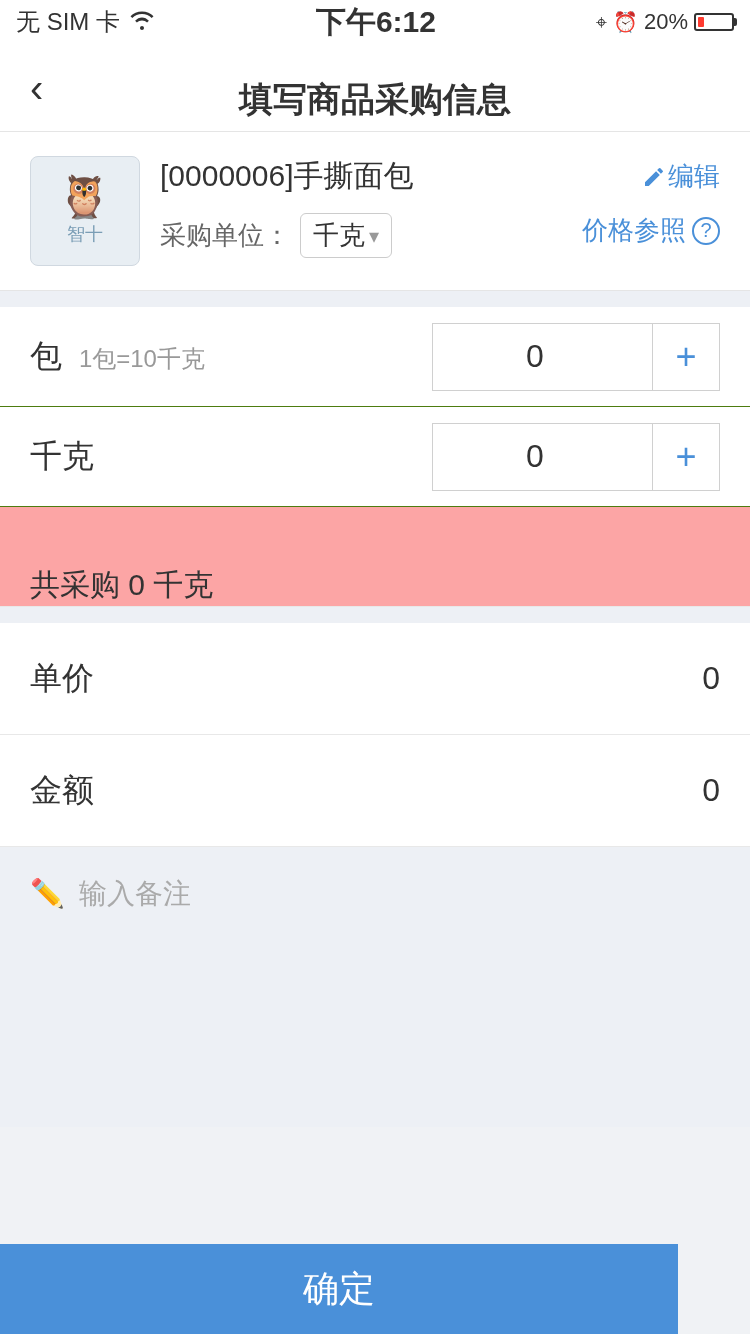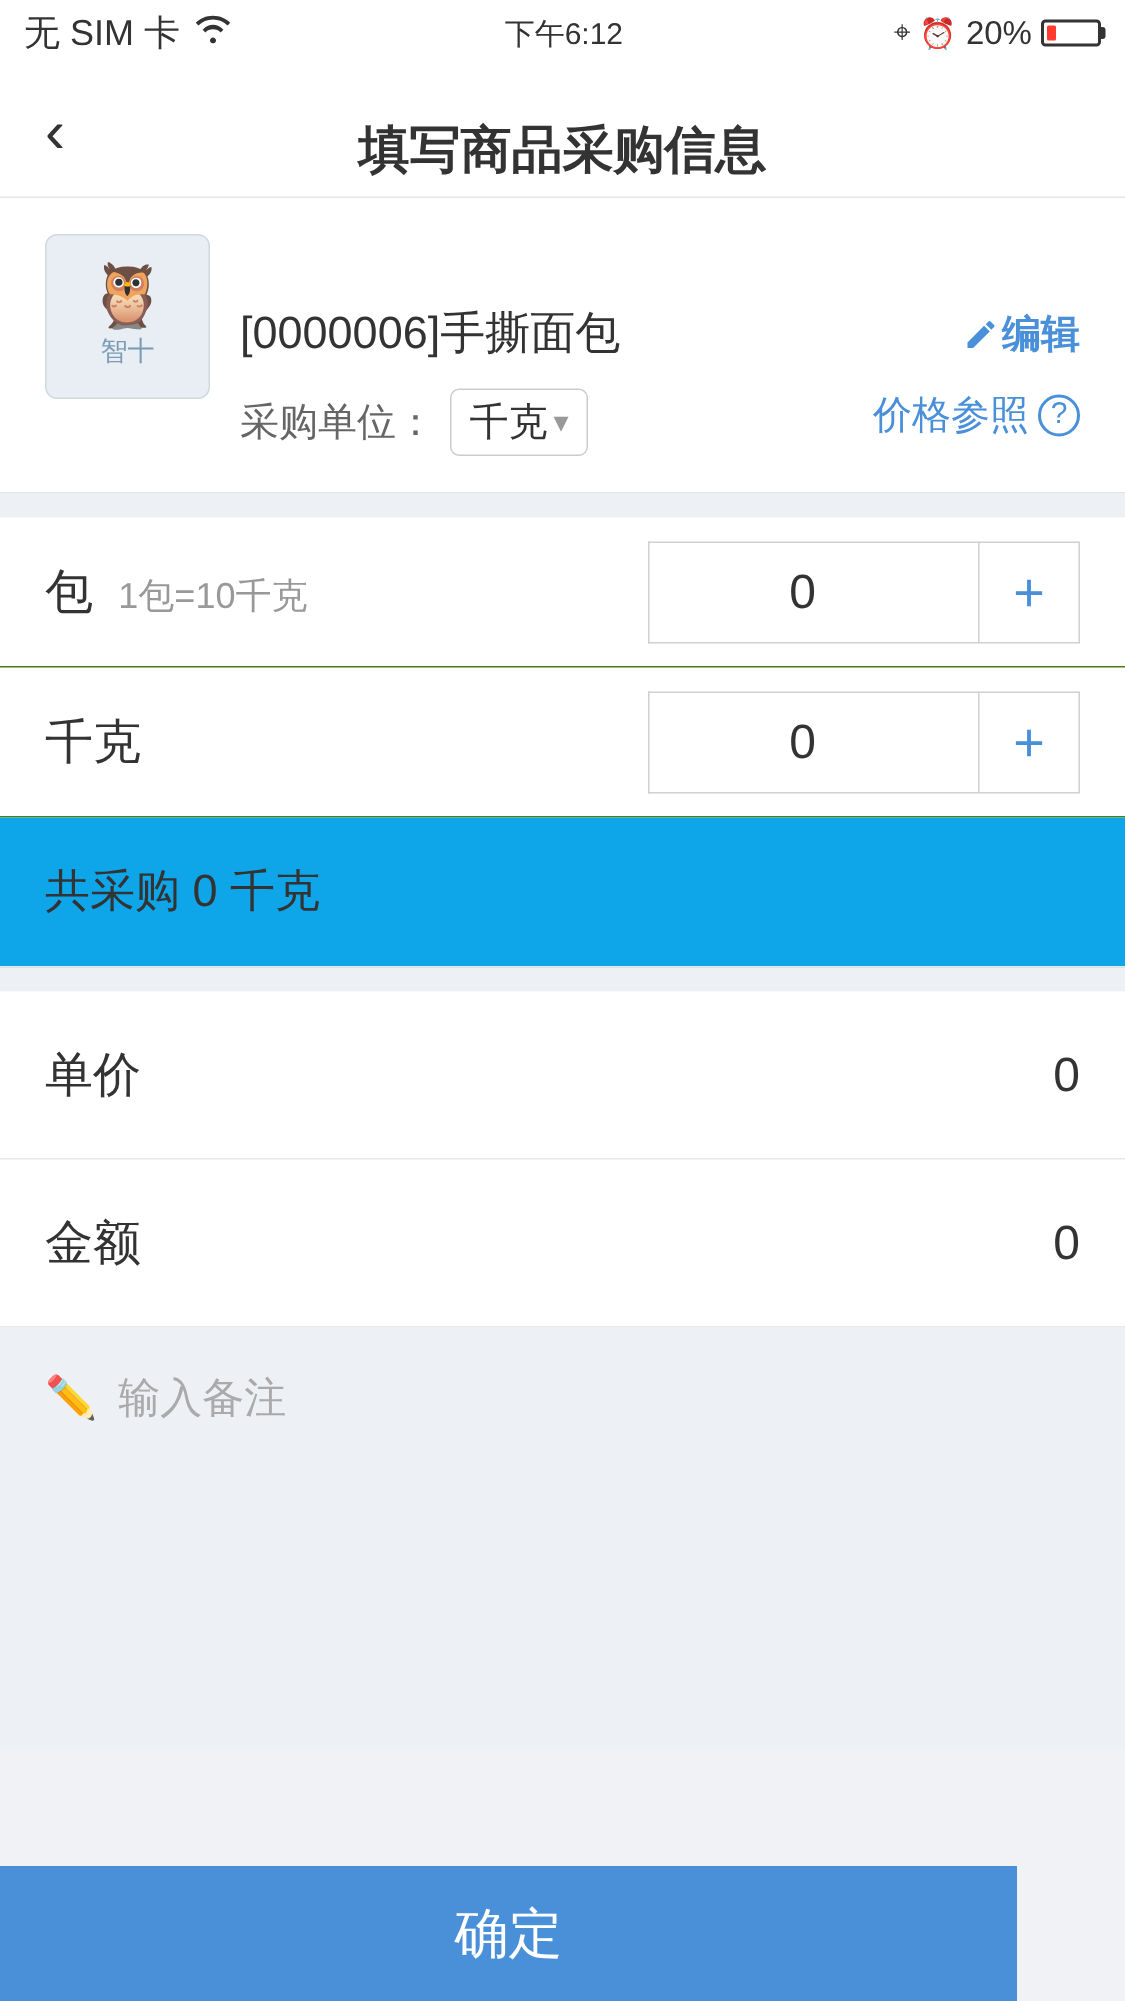--- a/index.html
+++ b/index.html
@@ -18,21 +18,21 @@
       height: 44px;
       background: #fff;
       display: flex;
       align-items: center;
       justify-content: space-between;
       padding: 0 16px;
       font-size: 24px;
       color: #333;
     }
     .status-left { display: flex; align-items: center; gap: 8px; }
-    .status-center { font-size: 20px; font-weight: 400; }
+    .status-center { font-size: 30px; font-weight: 700; }
     .status-right { display: flex; align-items: center; gap: 6px; font-size: 22px; }
     .battery-body {
       width: 40px; height: 18px; border: 2px solid #333; border-radius: 3px; position: relative;
       display: inline-flex; align-items: center; padding: 2px;
     }
     .battery-body::after {
       content: '';
       width: 3px; height: 8px; background: #333;
       position: absolute; right: -5px; top: 50%; transform: translateY(-50%);
       border-radius: 0 2px 2px 0;
@@ -100,34 +100,32 @@
       line-height: 1;
     }
     .product-info {
       flex: 1;
     }
     .product-header {
       display: flex;
       align-items: center;
       justify-content: space-between;
       margin-bottom: 16px;
-      margin-top: 46px;
     }
     .product-name {
       font-size: 30px;
       color: #333;
       font-weight: 500;
     }
     .edit-btn {
       color: #4a90d9;
       font-size: 26px;
       display: flex;
       align-items: center;
       gap: 2px;
-      font-weight: bold;
     }
     .product-meta {
       display: flex;
       align-items: flex-start;
       justify-content: space-between;
     }
     .purchase-unit {
       display: flex;
       align-items: center;
       gap: 10px;
@@ -205,25 +203,25 @@
       font-size: 36px;
       cursor: pointer;
       display: flex;
       align-items: center;
       justify-content: center;
     }
 
     
     .summary-row {
       display: flex;
-      align-items: center;
+      align-items: flex-end;
       justify-content: space-between;
       padding: 0 30px;
       height: 100px;
-      background: #0ea5e9;
+      background: #fca5a5;
       border-bottom: 1px solid #e8e8e8;
     }
     .summary-text {
       font-size: 30px;
       color: #333;
     }
     .batch-btn {
       border: 1px solid #4a90d9;
       color: #4a90d9;
       background: #fff;

